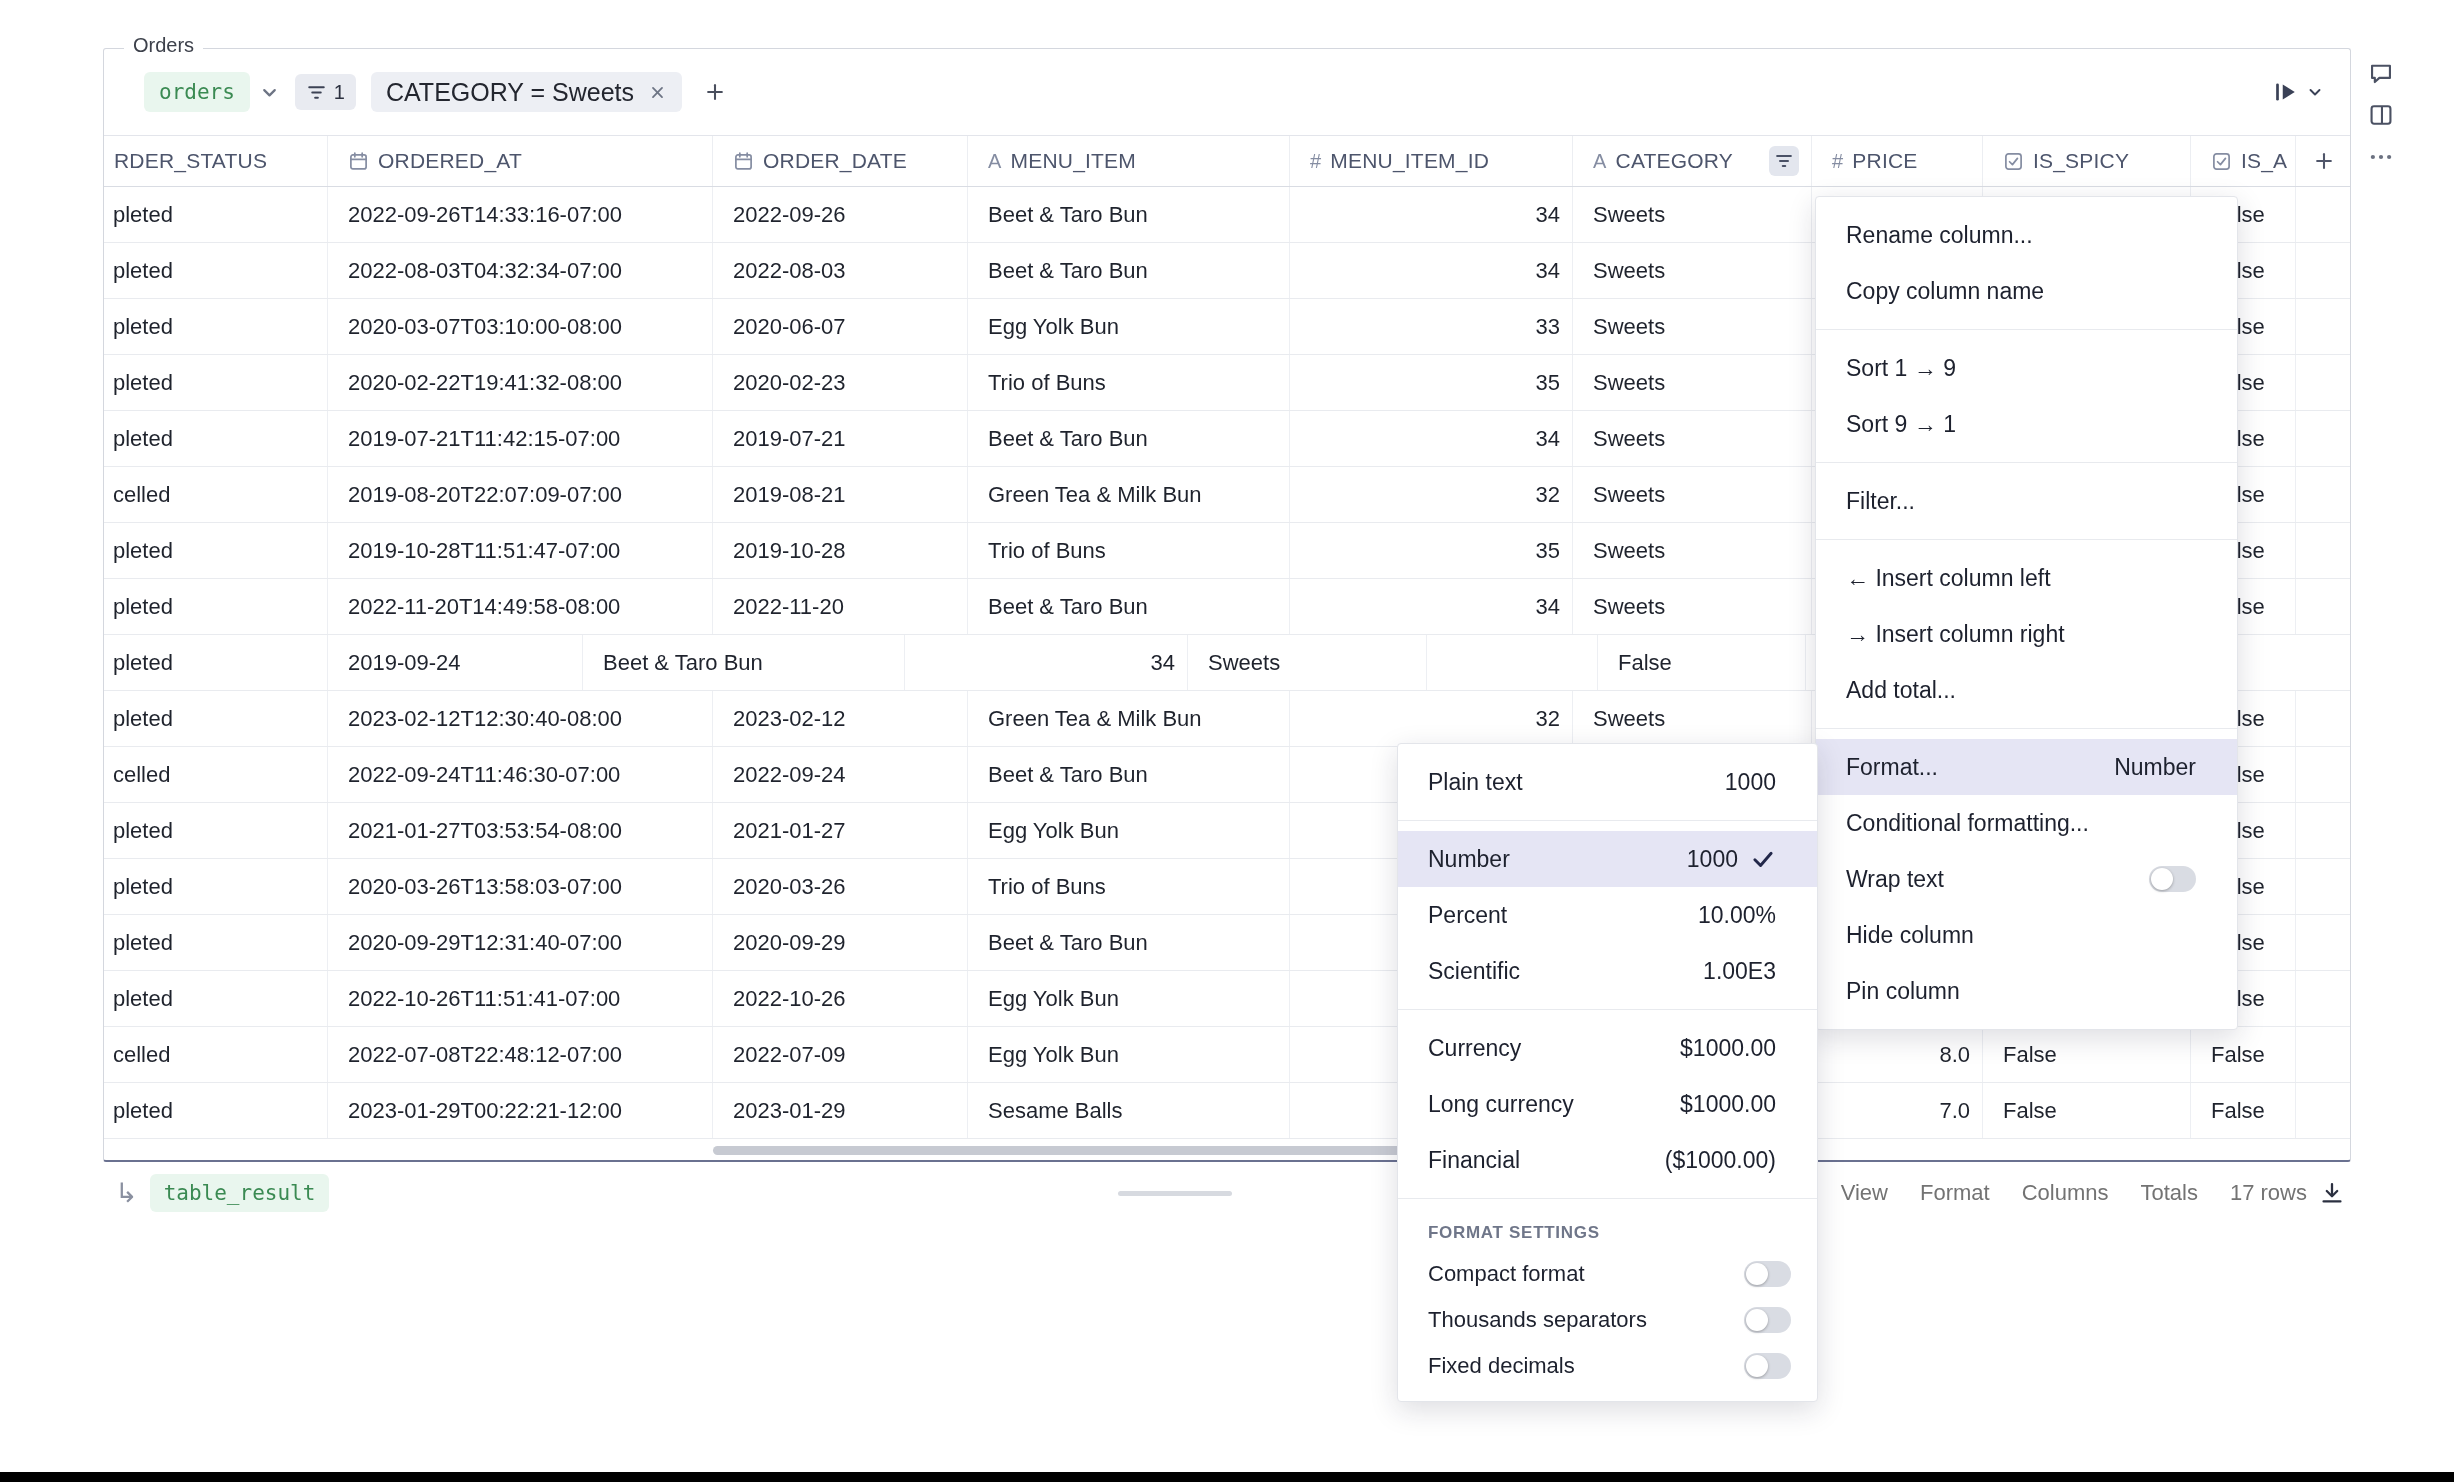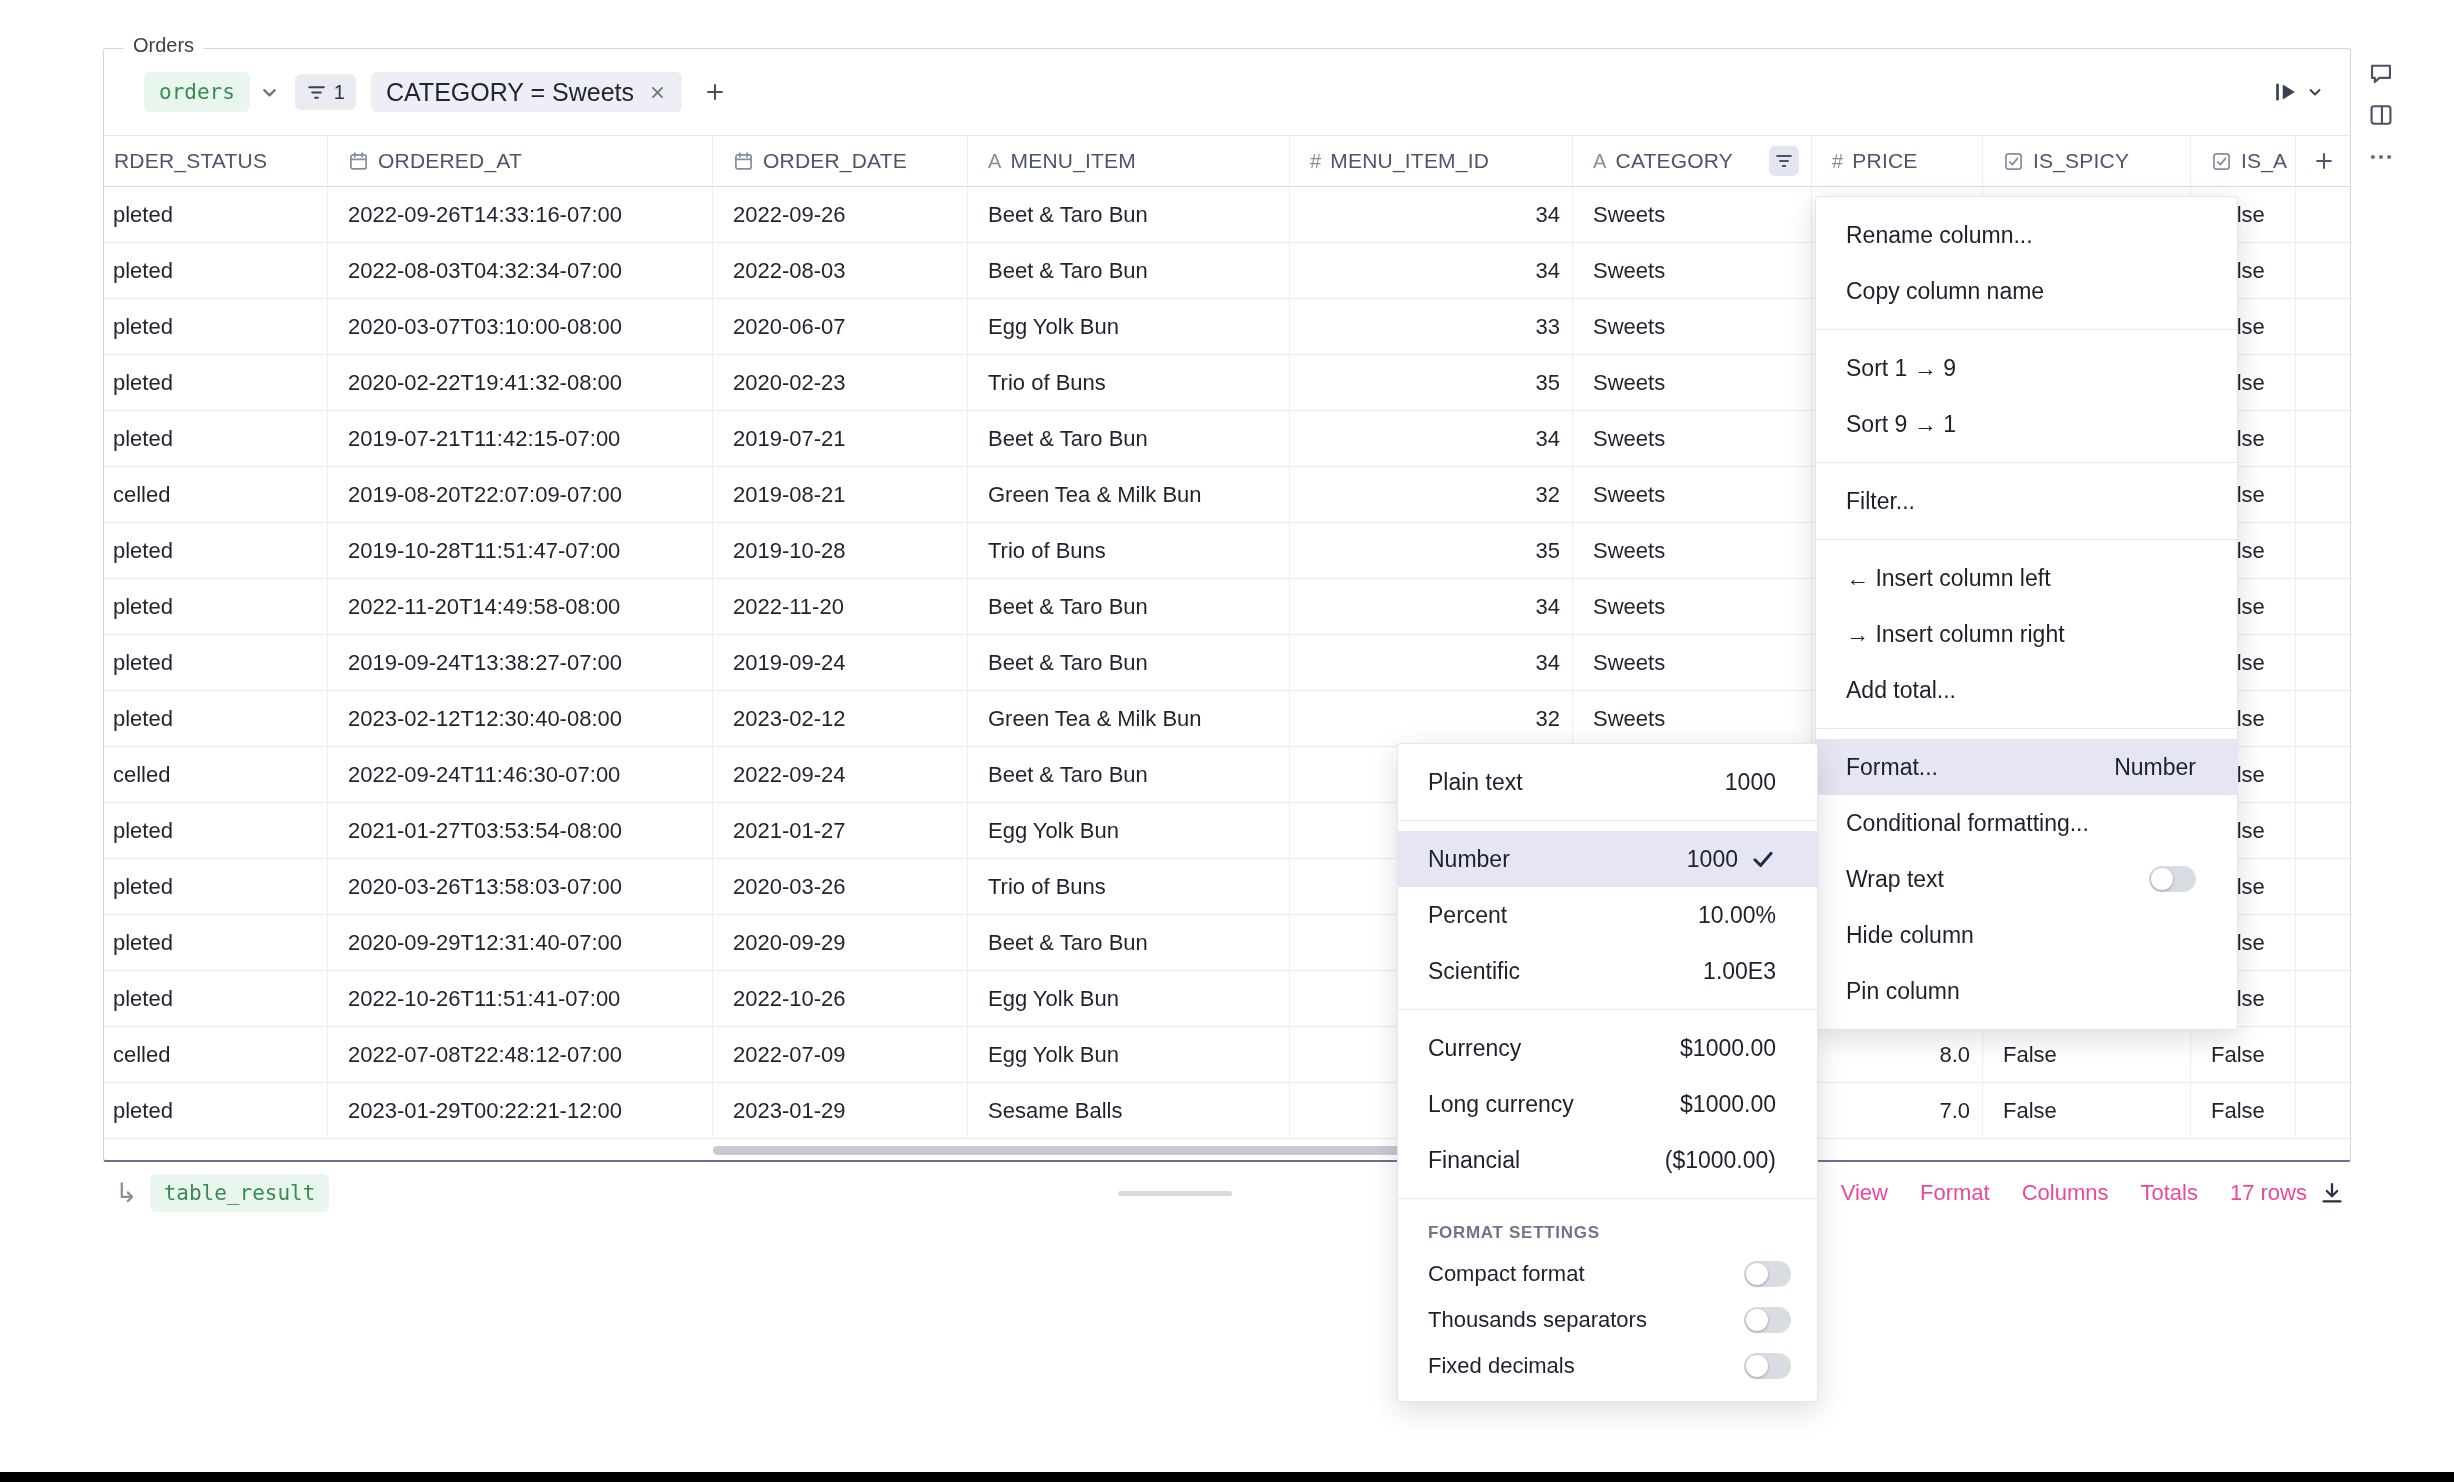--- a/index.html
+++ b/index.html
@@ -59,21 +59,21 @@
   
   .rail{position:absolute;left:2368px;top:60px;display:flex;flex-direction:column;gap:16px;
         align-items:center;color:#4b5163}
   .rail .icon{width:26px;height:26px}
   .rail .more{color:#6b7180}
   .footer-left{position:absolute;left:115px;top:1174px;display:flex;align-items:center;gap:12px}
   .elbow{font-size:27px;color:#8a90a0;line-height:1}
   .pill-sm{display:inline-flex;align-items:center;height:38px;padding:0 14px;border-radius:6px;
         background:#e9f6ee;color:#3a8a52;font-size:21px}
   .footer-right{position:absolute;top:1180px;right:109px;display:flex;align-items:center;gap:32px;
-        font-size:22px;color:#ec4899}
+        font-size:22px;color:#737373}
   #footer-actions{display:flex;gap:32px}
   .rowcount{display:flex;gap:12px}
   .dl{width:26px;height:26px;color:#2b3040}
   .resize-handle{position:absolute;left:1118px;top:1191px;width:114px;height:5px;border-radius:3px;background:#d7dae0}
 
   
   .menu{position:absolute;background:#fff;border:1px solid #e3e5ea;border-radius:4px;
         box-shadow:0 8px 28px rgba(25,30,55,.15);padding:10px 0;font-size:23px;color:#1d212e;box-sizing:border-box}
   .column-menu{left:1815px;top:196px;width:423px;z-index:30}
   .format-menu{left:1397px;top:743px;width:421px;z-index:31;padding-bottom:12px}
@@ -327,21 +327,20 @@
         <div class="td col2">2022-11-20</div>
         <div class="td col3">Beet &amp; Taro Bun</div>
         <div class="td col4 num">34</div>
         <div class="td col5">Sweets</div>
         <div class="td col6 num"></div>
         <div class="td col7">False</div>
         <div class="td col8">False</div>
       </div>
       <div class="tr">
         <div class="td col0">pleted</div>
-        <div class="td col1">2019-09-24T13:38:27-07:00</div>
         <div class="td col2">2019-09-24</div>
         <div class="td col3">Beet &amp; Taro Bun</div>
         <div class="td col4 num">34</div>
         <div class="td col5">Sweets</div>
         <div class="td col6 num"></div>
         <div class="td col7">False</div>
         <div class="td col8">False</div>
       </div>
       <div class="tr">
         <div class="td col0">pleted</div>

